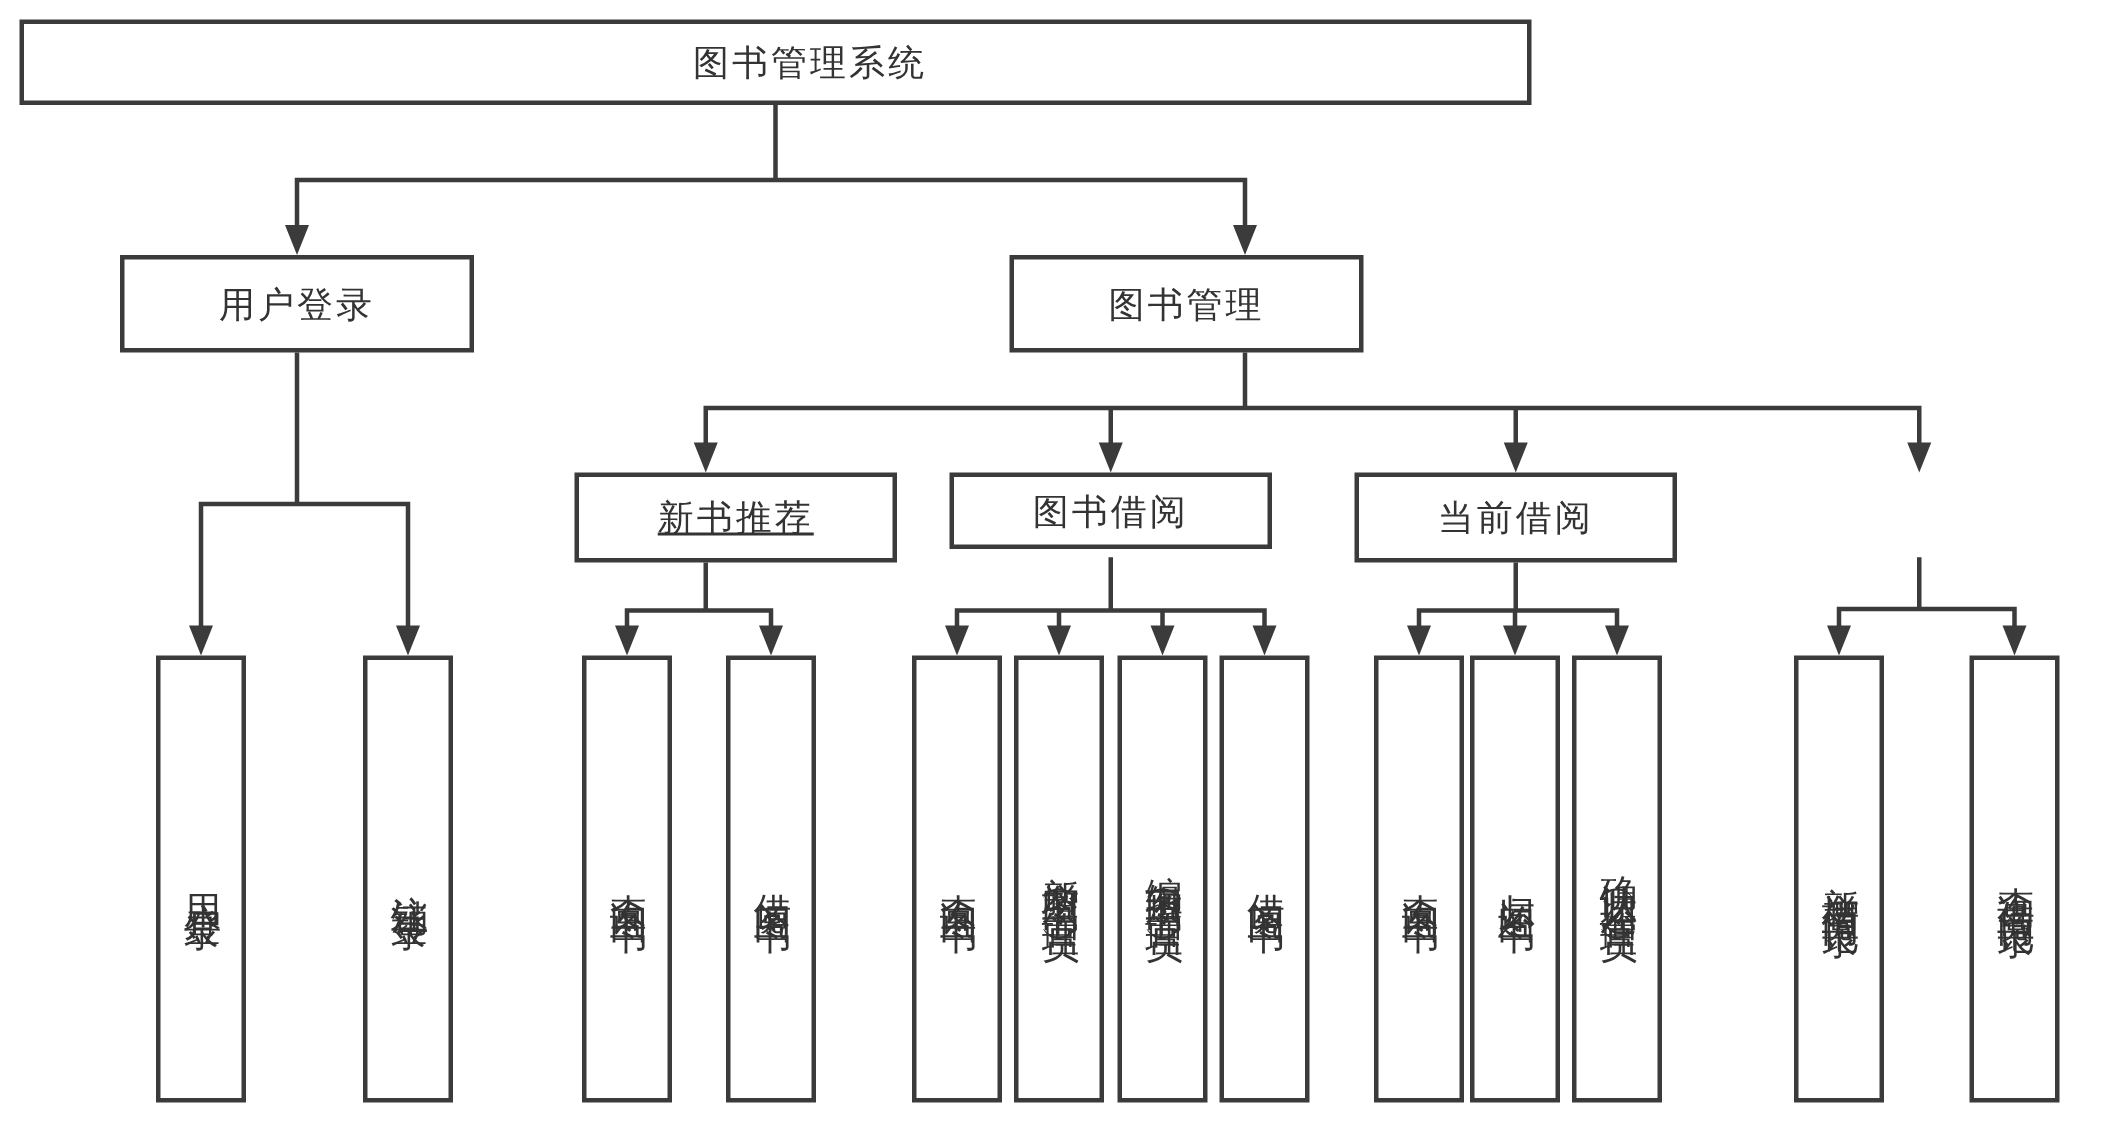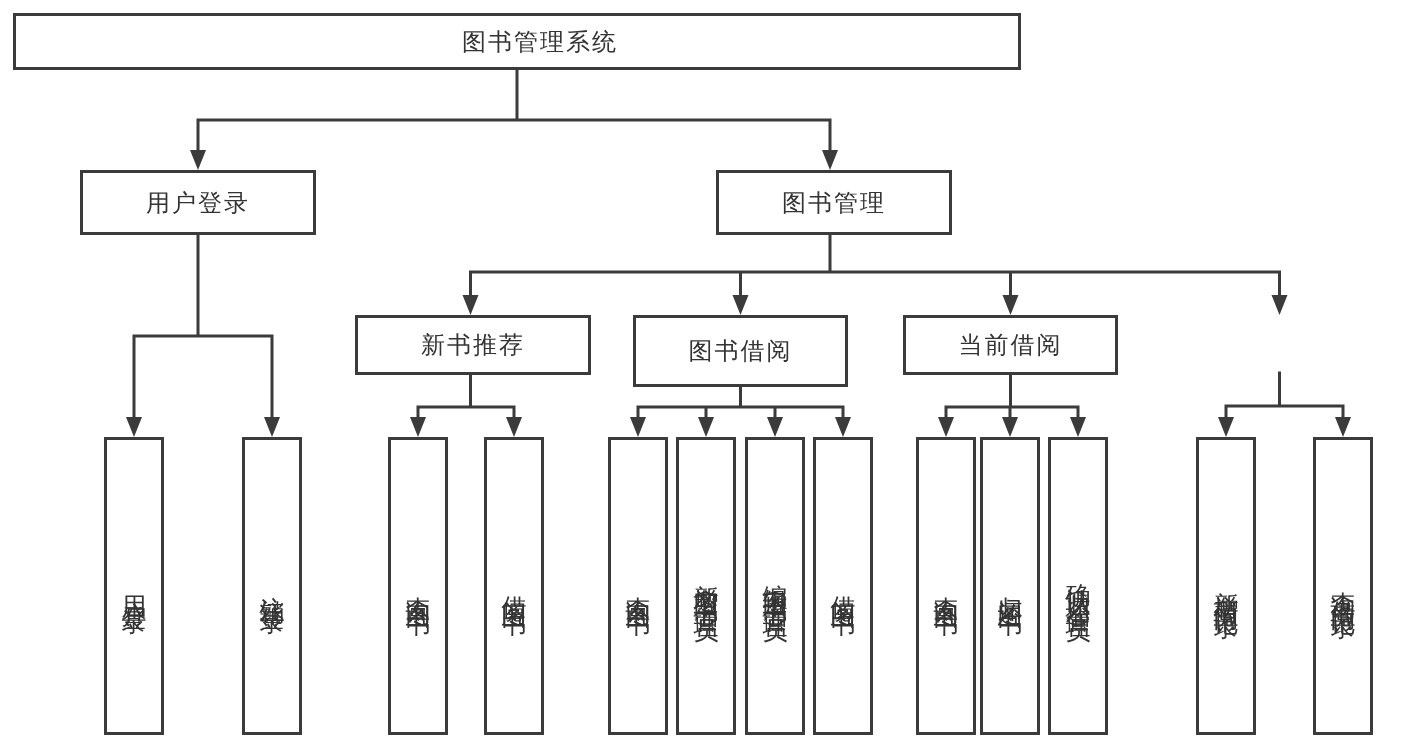--- a/index.html
+++ b/index.html
@@ -43,24 +43,24 @@
 <div class="canvas">
 
   <svg class="wires" width="1405" height="747">
       <path d="M517 70 L517 120 M198 120 L830 120 M198 120 L198 156 M830 120 L830 156 M198 235 L198 336 M134 336 L272 336 M134 336 L134 423 M272 336 L272 423 M830 235 L830 272 M470.5 272 L1279.5 272 M470.5 272 L470.5 301 M740.5 272 L740.5 301 M1010.5 272 L1010.5 301 M1279.5 272 L1279.5 301 M470.5 373 L470.5 407 M418 407 L514 407 M418 407 L418 423 M514 407 L514 423 M740.5 373 L740.5 407 M638 407 L843 407 M638 407 L638 423 M706 407 L706 423 M775 407 L775 423 M843 407 L843 423 M1010.5 373 L1010.5 407 M946 407 L1078 407 M946 407 L946 423 M1010 407 L1010 423 M1078 407 L1078 423 M1279.5 373 L1279.5 406 M1226 406 L1343 406 M1226 406 L1226 423 M1343 406 L1343 423 " fill="none" stroke="#3b3b3b" stroke-width="3" stroke-linecap="square"></path>
       <path d="M198 170 L190 150 L206 150 Z M830 170 L822 150 L838 150 Z M134 437 L126 417 L142 417 Z M272 437 L264 417 L280 417 Z M470.5 315 L462.5 295 L478.5 295 Z M740.5 315 L732.5 295 L748.5 295 Z M1010.5 315 L1002.5 295 L1018.5 295 Z M1279.5 315 L1271.5 295 L1287.5 295 Z M418 437 L410 417 L426 417 Z M514 437 L506 417 L522 417 Z M638 437 L630 417 L646 417 Z M706 437 L698 417 L714 417 Z M775 437 L767 417 L783 417 Z M843 437 L835 417 L851 417 Z M946 437 L938 417 L954 417 Z M1010 437 L1002 417 L1018 417 Z M1078 437 L1070 417 L1086 417 Z M1226 437 L1218 417 L1234 417 Z M1343 437 L1335 417 L1351 417 Z " fill="#3b3b3b" stroke="none"></path>
     </svg>
 
   <div class="hbox" style="left:13px;top:13px;width:1008px;height:57px;padding-left:46px;">图书管理系统</div>
 
   <div class="hbox" style="left:80px;top:170px;width:236px;height:65px;">用户登录</div>
-  <div class="hbox" style="left:716px;top:170px;width:236px;height:65px;">图书管理</div>
+  <div class="hbox" style="left:673px;top:170px;width:236px;height:65px;">图书管理</div>
 
-  <div class="hbox" style="left:355px;top:315px;width:236px;height:60px;">新书推荐</div>
-  <div class="hbox" style="left:633px;top:315px;width:215px;height:72px;">图书借阅</div>
+  <div class="hbox" style="left:383px;top:315px;width:215px;height:60px;text-decoration:underline;">新书推荐</div>
+  <div class="hbox" style="left:633px;top:315px;width:215px;height:51px;">图书借阅</div>
   <div class="hbox" style="left:903px;top:315px;width:215px;height:60px;">当前借阅</div>
 
   <div class="vbox" style="left:104px;">用户登录</div>
   <div class="vbox" style="left:242px;">注销登录</div>
 
   <div class="vbox" style="left:388px;">查询图书</div>
   <div class="vbox" style="left:484px;">借阅图书</div>
 
   <div class="vbox" style="left:608px;">查询图书</div>
   <div class="vbox" style="left:676px;">新增图书（管理员）</div>

